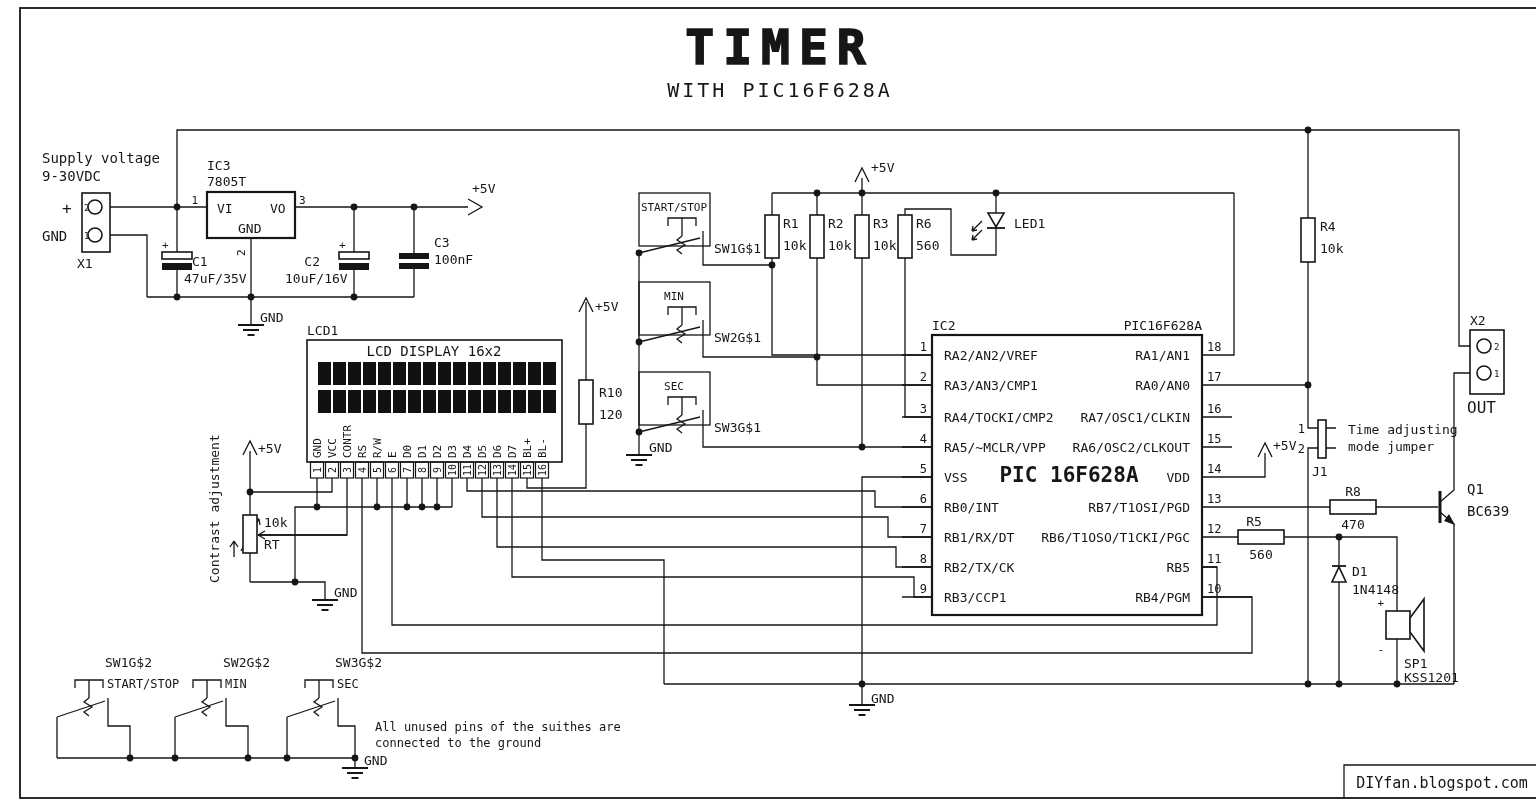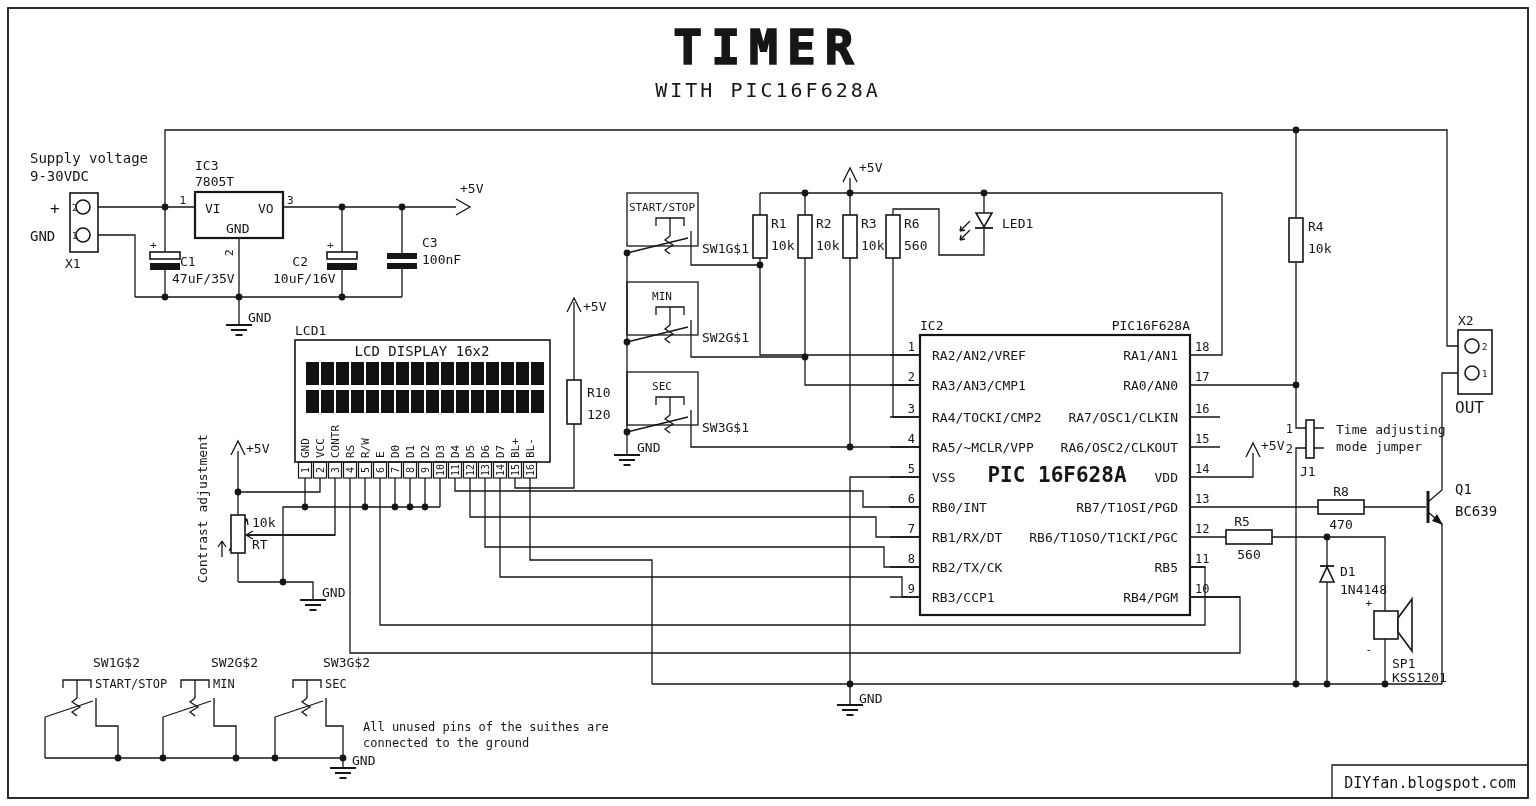--- a/index.html
+++ b/index.html
@@ -1,16 +1,16 @@
 <!DOCTYPE html>
 <html><head>
 <meta charset="utf-8">
 <style>
   html,body{margin:0;padding:0;background:#ffffff;}
-  .page{width:1235px;height:806px;position:relative;background:#fff;}
+  .page{width:1235px;height:806px;position:relative;background:#fff;padding-left:12px;}
   svg text{font-family:"DejaVu Sans Mono","Liberation Mono",monospace;fill:#161616;}
   .t9{font-size:9px}.t10{font-size:10px}.t11{font-size:11px}.t12{font-size:12px}
   .t13{font-size:13px}.t14{font-size:14px}.t15{font-size:15px}.t16{font-size:16px}
   .big{font-size:21px;font-weight:bold}
   .ttl{font-size:48px;font-weight:bold;letter-spacing:9px;stroke:#161616;stroke-width:1.6px}
   .sub{font-size:20px;letter-spacing:3px}
   .w{fill:none;stroke:#161616;stroke-width:1.3}
   .w2{fill:none;stroke:#161616;stroke-width:1.8}
   .w3{fill:none;stroke:#161616;stroke-width:3}
   .bx{fill:#ffffff;stroke:#161616;stroke-width:1.6}

